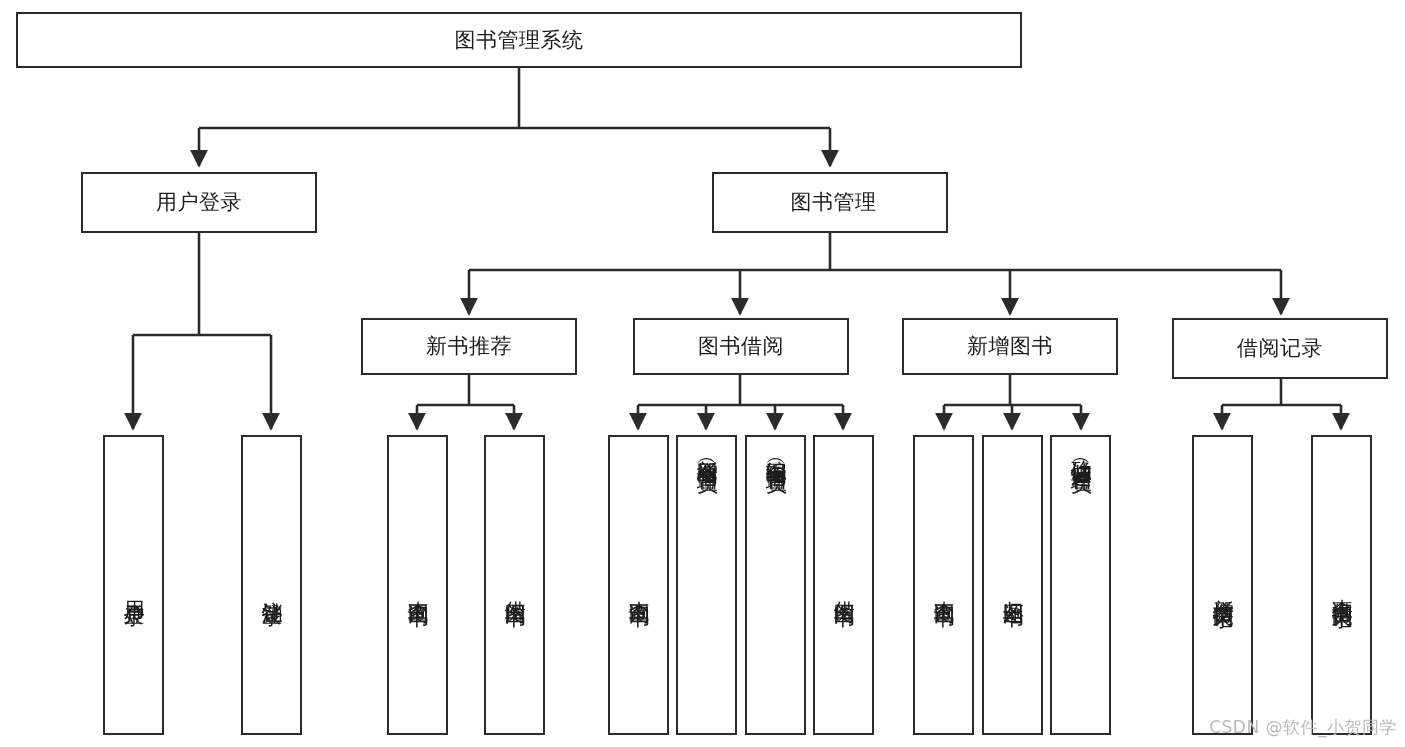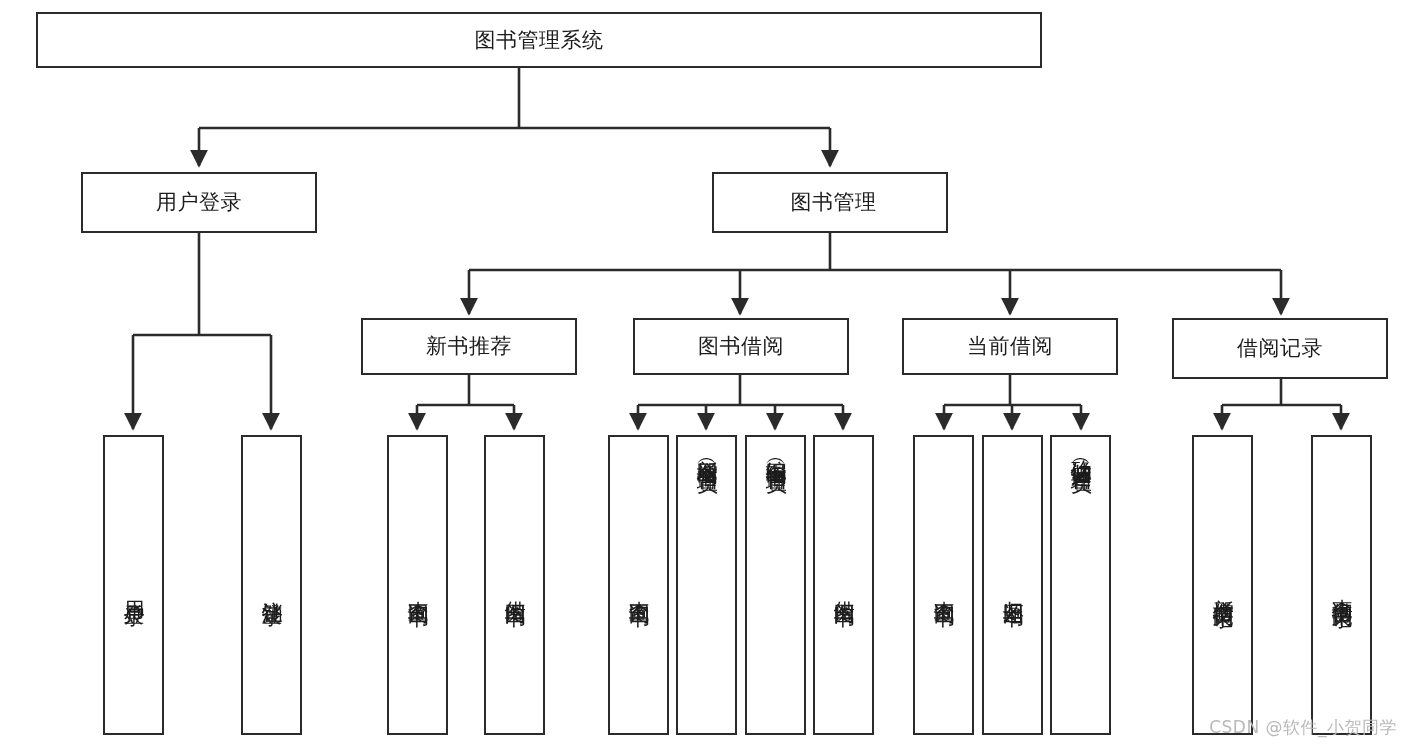--- a/index.html
+++ b/index.html
@@ -124,42 +124,42 @@
       <path d="M 1012 405 L 1012 429" marker-end="url(#arrow)"></path>
       <path d="M 1081 405 L 1081 429" marker-end="url(#arrow)"></path>
 
       <path d="M 1281 375 L 1281 405"></path>
       <path d="M 1222 405 L 1341 405"></path>
       <path d="M 1222 405 L 1222 429" marker-end="url(#arrow)"></path>
       <path d="M 1341 405 L 1341 429" marker-end="url(#arrow)"></path>
     </g>
   </svg>
 
-  <div class="node" style="left:16px; top:12px; width:1006px; height:56px;margin-left:20px;">
+  <div class="node" style="left:16px; top:12px; width:1006px; height:56px;">
     <span class="label">图书管理系统</span>
   </div>
 
   <div class="node" style="left:81px; top:172px; width:236px; height:61px;">
     <span class="label">用户登录</span>
   </div>
 
   <div class="node" style="left:712px; top:172px; width:236px; height:61px;padding-left:7px;">
     <span class="label">图书管理</span>
   </div>
 
   <div class="node" style="left:633px; top:318px; width:216px; height:57px;">
     <span class="label">图书借阅</span>
   </div>
 
   <div class="node" style="left:361px; top:318px; width:216px; height:57px;">
     <span class="label">新书推荐</span>
   </div>
 
   <div class="node" style="left:902px; top:318px; width:216px; height:57px;">
-    <span class="label">当前借阅</span>
+    <span class="label">新增图书</span>
   </div>
 
   <div class="node" style="left:1172px; top:318px; width:216px; height:61px;">
     <span class="label">借阅记录</span>
   </div>
 
   <div class="node leaf centered" style="left:103px; top:435px; width:61px; height:300px;">
     <span class="label">用户登录</span>
   </div>
 

